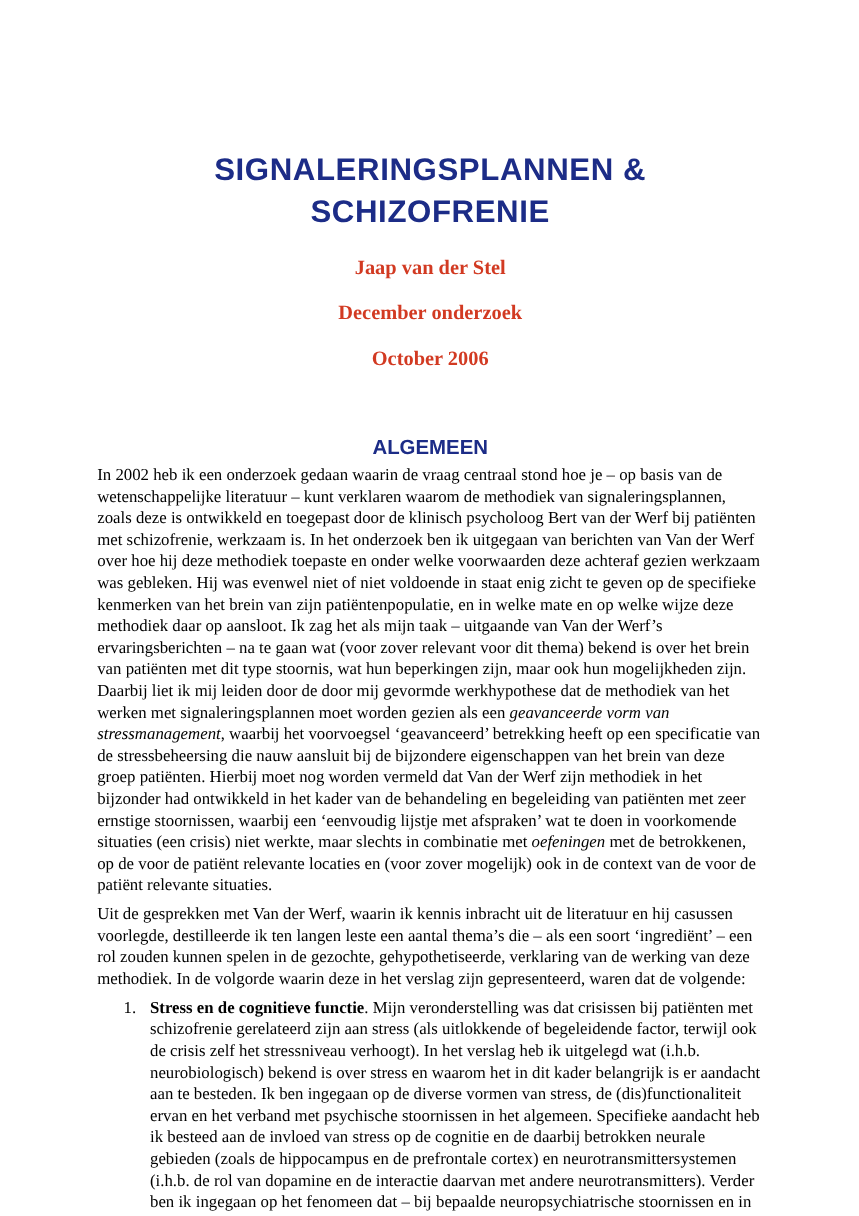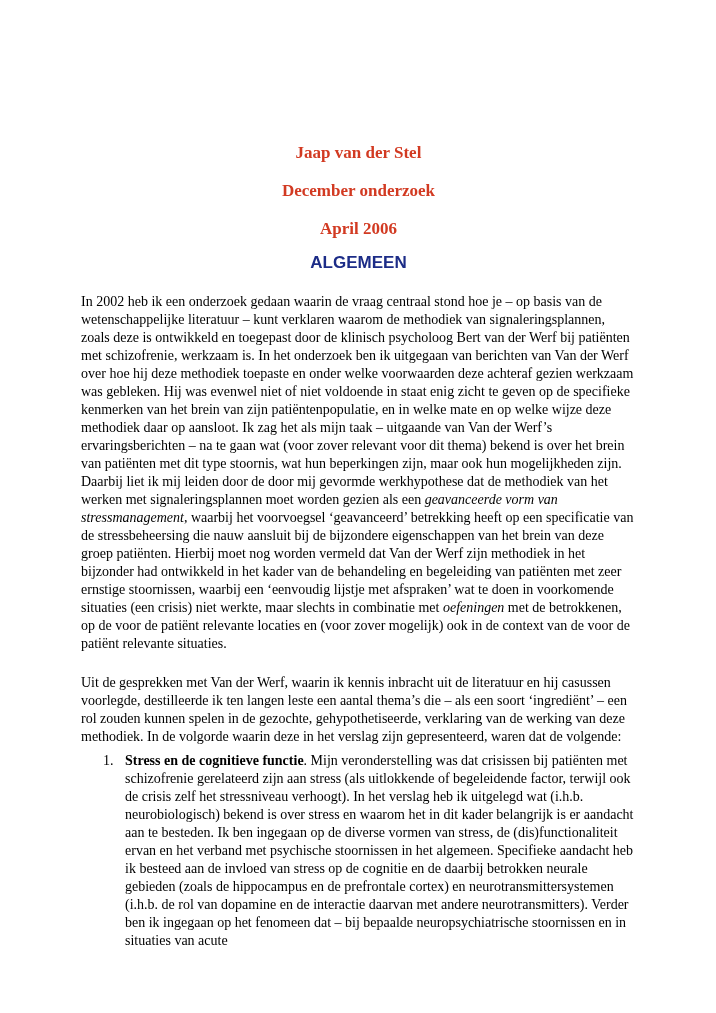--- a/index.html
+++ b/index.html
@@ -33,30 +33,30 @@
   .meta-block {
     margin-top: 8px;
     text-align: center;
     color: #d23a22;
     font-weight: 700;
     font-size: 17px;
     line-height: 18px;
   }
   .meta-line { margin-top: 20px; font-family: Liberation Serif, serif; }
   .section-heading {
-    margin-top: 16px;
+    margin-top: 56px;
     text-align: center;
     font-family: "Liberation Sans", "DejaVu Sans", sans-serif;
     font-weight: 700;
     font-size: 17px;
     line-height: 18px;
     color: #1c2c87;
   }
   .para {
-    margin-top: 21px;
+    margin-top: 6px;
     text-align: left;
   }
   .para em { font-style: italic; }
   .numbered-list { margin-top: 6px; }
   .list-item {
     position: relative;
     padding-left: 44px;
   }
   .item-number {
     position: absolute;
@@ -64,25 +64,29 @@
     top: 0;
   }
   .item-text .lead { font-weight: 700; margin-top: 48px; }
 </style>
 </head>
 <body>
 
 <div class="page">
   <div class="content">
 
+    <div class="doc-title">
+      <div>SIGNALERINGSPLANNEN &amp;</div>
+      <div>SCHIZOFRENIE</div>
+    </div>
 
     <div class="meta-block">
       <div class="meta-line">Jaap van der Stel</div>
       <div class="meta-line">December onderzoek</div>
-      <div class="meta-line">April 2006</div>
+      <div class="meta-line">October 2006</div>
     </div>
 
     <div class="section-heading">ALGEMEEN</div>
 
     <p class="para"><span>In 2002 heb ik een onderzoek gedaan waarin de vraag centraal stond hoe je – op basis van de wetenschappelijke literatuur – kunt verklaren waarom de methodiek van signaleringsplannen, zoals deze is ontwikkeld en toegepast door de klinisch psycholoog Bert van der Werf bij patiënten met schizofrenie, werkzaam is. In het onderzoek ben ik uitgegaan van berichten van Van der Werf over hoe hij deze methodiek toepaste en onder welke voorwaarden deze achteraf gezien werkzaam was gebleken. Hij was evenwel niet of niet voldoende in staat enig zicht te geven op de specifieke kenmerken van het brein van zijn patiëntenpopulatie, en in welke mate en op welke wijze deze methodiek daar op aansloot. Ik zag het als mijn taak – uitgaande van Van der Werf’s ervaringsberichten – na te gaan wat (voor zover relevant voor dit thema) bekend is over het brein van patiënten met dit type stoornis, wat hun beperkingen zijn, maar ook hun mogelijkheden zijn. Daarbij liet ik mij leiden door de door mij gevormde werkhypothese dat de methodiek van het werken met signaleringsplannen moet worden gezien als een </span><em>geavanceerde vorm van stressmanagement</em><span>, waarbij het voorvoegsel ‘geavanceerd’ betrekking heeft op een specificatie van de stressbeheersing die nauw aansluit bij de bijzondere eigenschappen van het brein van deze groep patiënten. Hierbij moet nog worden vermeld dat Van der Werf zijn methodiek in het bijzonder had ontwikkeld in het kader van de behandeling en begeleiding van patiënten met zeer ernstige stoornissen, waarbij een ‘eenvoudig lijstje met afspraken’ wat te doen in voorkomende situaties (een crisis) niet werkte, maar slechts in combinatie met </span><em>oefeningen</em><span> met de betrokkenen, op de voor de patiënt relevante locaties en (voor zover mogelijk) ook in de context van de voor de patiënt relevante situaties.</span></p>
 
     <p class="para">Uit de gesprekken met Van der Werf, waarin ik kennis inbracht uit de literatuur en hij casussen voorlegde, destilleerde ik ten langen leste een aantal thema’s die – als een soort ‘ingrediënt’ – een rol zouden kunnen spelen in de gezochte, gehypothetiseerde, verklaring van de werking van deze methodiek. In de volgorde waarin deze in het verslag zijn gepresenteerd, waren dat de volgende:</p>
 
     <div class="numbered-list">
       <div class="list-item">

